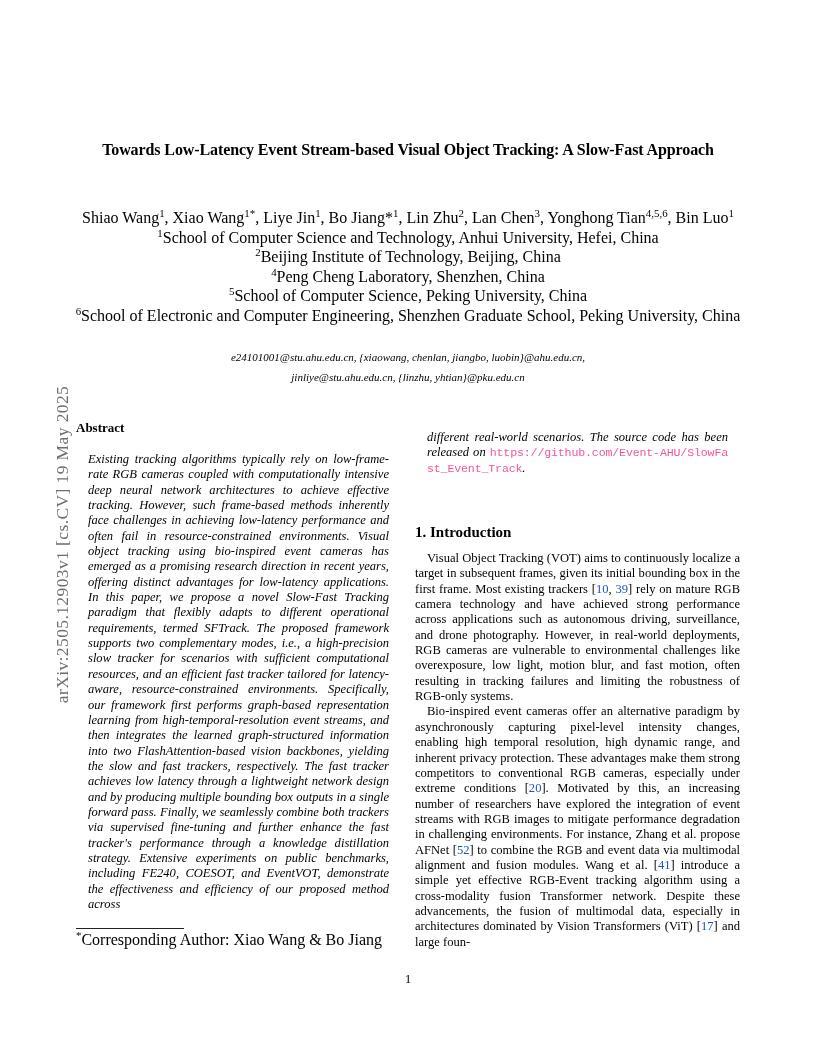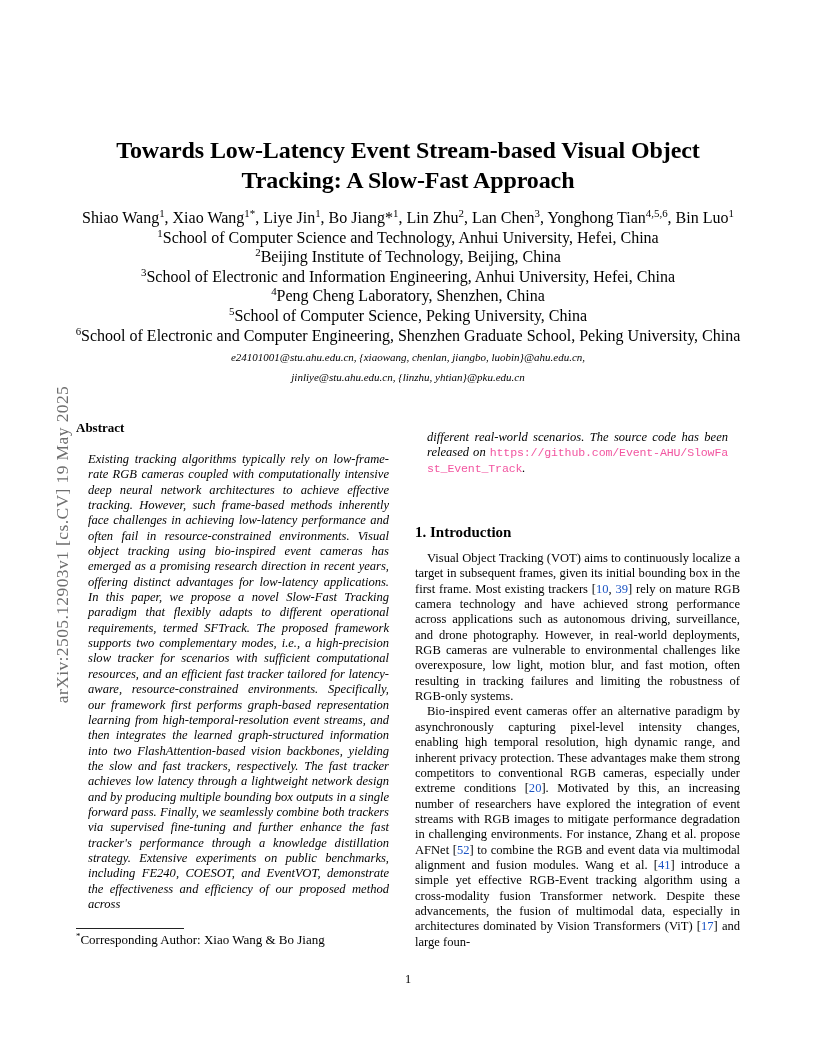--- a/index.html
+++ b/index.html
@@ -44,21 +44,21 @@
   #title-block {
     position: absolute;
     left: 70px;
     top: 135px;
     width: 676px;
     text-align: center;
   }
   #paper-title {
     font-family: "Liberation Serif", serif;
     font-weight: bold;
-    font-size: 24px;
+    font-size: 16px;
     line-height: 30px;
     letter-spacing: -0.1px;
   }
 
   #authors-block {
     position: absolute;
     left: 60px;
     top: 208px;
     width: 696px;
     text-align: center;
@@ -135,21 +135,21 @@
     top: 928px;
     width: 325px;
   }
   #footnote-rule {
     width: 108px;
     height: 0;
     border-top: 0.8px solid #222;
     margin-bottom: 4px;
   }
   #footnote-text {
-    font-size: 13px;
+    font-size: 16px;
     line-height: 13px;
   }
 
   
   #page-number {
     position: absolute;
     left: 0;
     top: 972px;
     width: 816px;
     text-align: center;
@@ -165,21 +165,20 @@
 
   <div id="title-block">
     <div id="paper-title">Towards Low-Latency Event Stream-based Visual Object Tracking: A Slow-Fast Approach</div>
   </div>
 
   <div id="authors-block">
     <div class="author-line"><span>Shiao Wang</span><sup>1</sup>, <span>Xiao Wang</span><sup>1*</sup>, <span>Liye Jin</span><sup>1</sup>, <span>Bo Jiang*</span><sup>1</sup>, <span>Lin Zhu</span><sup>2</sup>, <span>Lan Chen</span><sup>3</sup>, <span>Yonghong Tian</span><sup>4,5,6</sup>, <span>Bin Luo</span><sup>1</sup></div>
     <div class="affil-lines">
         <div class="affil-line"><sup>1</sup><span>School of Computer Science and Technology, Anhui University, Hefei, China</span></div>
         <div class="affil-line"><sup>2</sup><span>Beijing Institute of Technology, Beijing, China</span></div>
-        <div class="affil-line"><sup>3</sup><span>School of Electronic and Information Engineering, Anhui University, Hefei, China</span></div>
         <div class="affil-line"><sup>4</sup><span>Peng Cheng Laboratory, Shenzhen, China</span></div>
         <div class="affil-line"><sup>5</sup><span>School of Computer Science, Peking University, China</span></div>
         <div class="affil-line"><sup>6</sup><span>School of Electronic and Computer Engineering, Shenzhen Graduate School, Peking University, China</span></div>
       </div>
   </div>
 
   <div id="emails-block">
       <div>e24101001@stu.ahu.edu.cn, {xiaowang, chenlan, jiangbo, luobin}@ahu.edu.cn,</div>
       <div>jinliye@stu.ahu.edu.cn, {linzhu, yhtian}@pku.edu.cn</div>
     </div>

